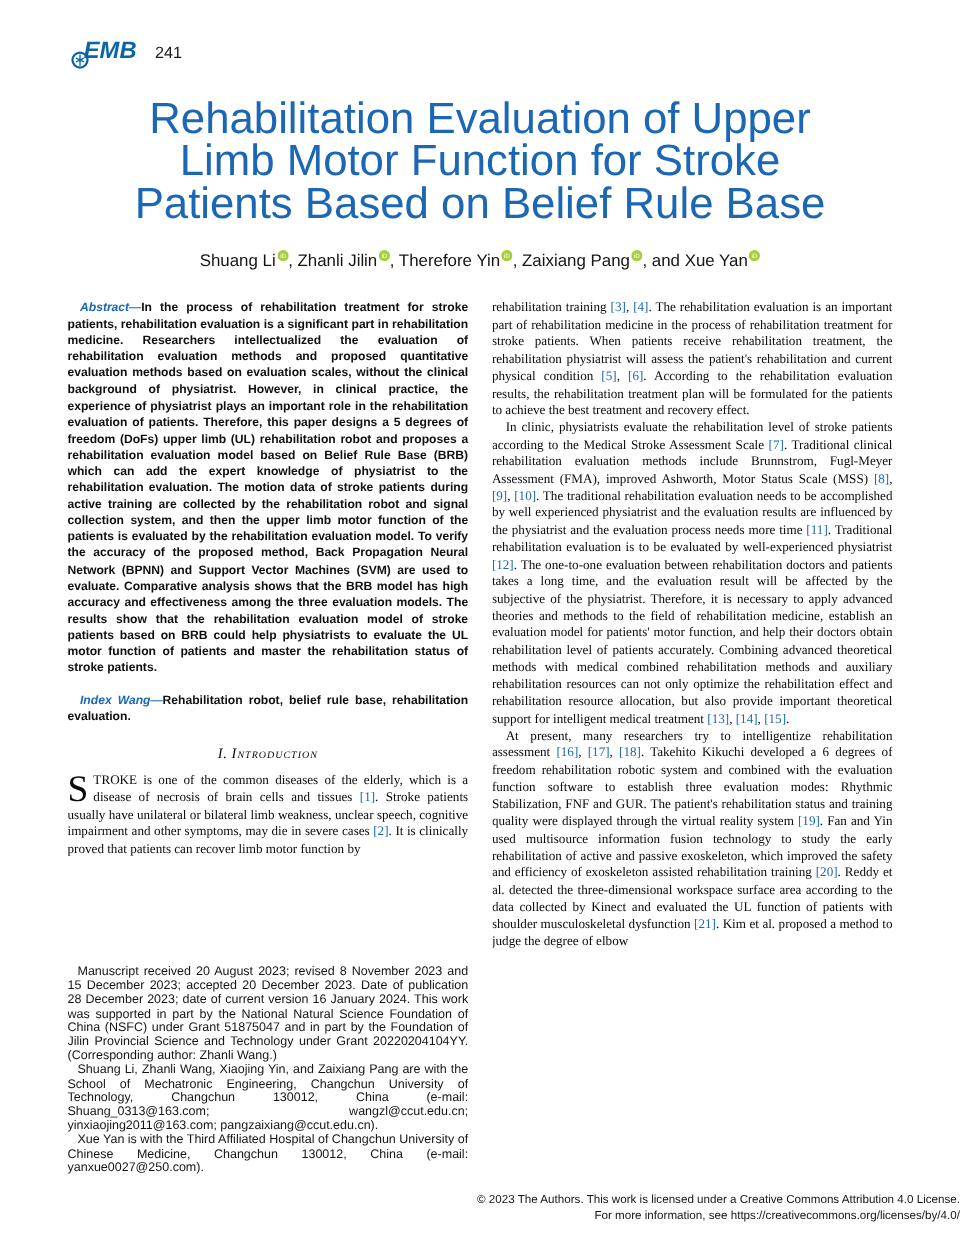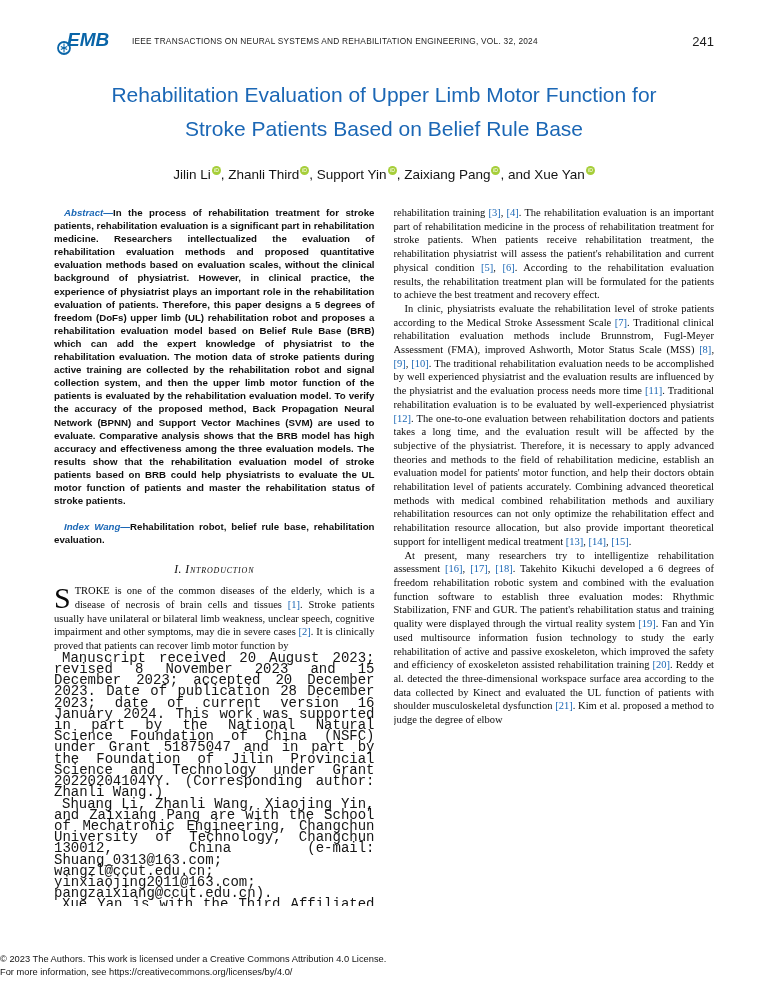--- a/index.html
+++ b/index.html
@@ -12,21 +12,21 @@
   .header { display:flex; align-items:center; height:30px; }
   .logo { width:70px; height:30px; flex:0 0 auto; position:relative; }
   .journal {
     flex:1; margin-left:8px; font-family:"Liberation Sans", sans-serif;
     font-size:8.3px; letter-spacing:0.25px; color:#1c1c1c;
   }
   .pageno { font-family:"Liberation Sans", sans-serif; font-size:13px; color:#1c1c1c; }
 
   .title {
     font-family:"Liberation Sans", sans-serif; font-weight:400;
-    font-size:21px; line-height:34px; color:var(--title-blue,#1b67b5);
+    font-size:35px; line-height:34px; color:var(--title-blue,#1b67b5);
     text-align:center; margin:22px auto 0; max-width:580px;
   }
   .authors {
     font-family:"Liberation Sans", sans-serif; font-size:13.5px;
     text-align:center; margin-top:20px; color:#141414;
   }
   .authors svg { margin-left:1px; vertical-align:4px; }
 
   .columns { display:flex; gap:19px; margin-top:24px; height:700px; overflow:hidden; }
   .col { flex:1; min-width:0; overflow:hidden; }
@@ -50,57 +50,56 @@
   .body-para {
     font-size:10.5px; line-height:13.7px; text-align:justify; color:#0a0a0a;
   }
   .body-para.indent { text-indent:11px; }
   .cite { color:var(--accent-blue,#1b67b5); }
   .dropcap {
     float:left; font-size:30px; line-height:25px; padding:1px 4px 0 0;
   }
 
   .footnotes {
-    margin-top:auto; font-family:Liberation Mono, monospace;
-    font-size:14px; line-height:11.2px; text-align:justify; color:#141414;
+    margin-top:auto; font-family:Liberation Sans, sans-serif;
+    font-size:10px; line-height:11.2px; text-align:justify; color:#141414;
   }
   .footnotes p { text-indent:8px; }
 
   .footer {
-    position:absolute; left:0; right:0; bottom:16px; text-align:left;
+    position:absolute; left:0; right:0; bottom:16px; text-align:right;
     font-family:"Liberation Sans", sans-serif; font-size:9.3px;
     line-height:12.5px; color:#141414;
   }
 </style>
 </head>
 <body>
 
 <div class="page">
 
   <div class="header">
     <div class="logo">
       <svg width="70" height="30" viewBox="0 0 70 30">
         <text x="13" y="20" font-family="Liberation Sans, sans-serif" font-weight="bold" font-style="italic" font-size="19" fill="#0a65a8">EMB</text>
         <circle cx="10" cy="22" r="6" fill="none" stroke="#0a65a8" stroke-width="1.8"></circle>
         <path d="M10 17.5 v9 M6.8 20.5 l6.4 3 M13.2 20.5 l-6.4 3" stroke="#0a65a8" stroke-width="1.1" fill="none"></path>
       </svg>
     </div>
-    <div class="journal">IEEE TRANSACTIONS ON NEURAL SYSTEMS AND REHABILITATION ENGINEERING, VOL. 32, 2024</div>
     <div class="pageno">241</div>
   </div>
 
   <h1 class="title">Rehabilitation Evaluation of Upper Limb Motor Function for Stroke Patients Based on Belief Rule Base</h1>
 
-  <div class="authors" id="authors"><span>Jilin Li</span><svg width="9" height="9" viewBox="0 0 16 16">
+  <div class="authors" id="authors"><span>Shuang Li</span><svg width="9" height="9" viewBox="0 0 16 16">
         <circle cx="8" cy="8" r="8" fill="#a6ce39"></circle>
         <text x="8" y="11.5" text-anchor="middle" font-size="9" fill="#fff" font-family="Liberation Sans, sans-serif">iD</text>
-      </svg>, <span>Zhanli Third</span><svg width="9" height="9" viewBox="0 0 16 16">
+      </svg>, <span>Zhanli Jilin</span><svg width="9" height="9" viewBox="0 0 16 16">
         <circle cx="8" cy="8" r="8" fill="#a6ce39"></circle>
         <text x="8" y="11.5" text-anchor="middle" font-size="9" fill="#fff" font-family="Liberation Sans, sans-serif">iD</text>
-      </svg>, <span>Support Yin</span><svg width="9" height="9" viewBox="0 0 16 16">
+      </svg>, <span>Therefore Yin</span><svg width="9" height="9" viewBox="0 0 16 16">
         <circle cx="8" cy="8" r="8" fill="#a6ce39"></circle>
         <text x="8" y="11.5" text-anchor="middle" font-size="9" fill="#fff" font-family="Liberation Sans, sans-serif">iD</text>
       </svg>, <span>Zaixiang Pang</span><svg width="9" height="9" viewBox="0 0 16 16">
         <circle cx="8" cy="8" r="8" fill="#a6ce39"></circle>
         <text x="8" y="11.5" text-anchor="middle" font-size="9" fill="#fff" font-family="Liberation Sans, sans-serif">iD</text>
       </svg>, and <span>Xue Yan</span><svg width="9" height="9" viewBox="0 0 16 16">
         <circle cx="8" cy="8" r="8" fill="#a6ce39"></circle>
         <text x="8" y="11.5" text-anchor="middle" font-size="9" fill="#fff" font-family="Liberation Sans, sans-serif">iD</text>
       </svg></div>
 

